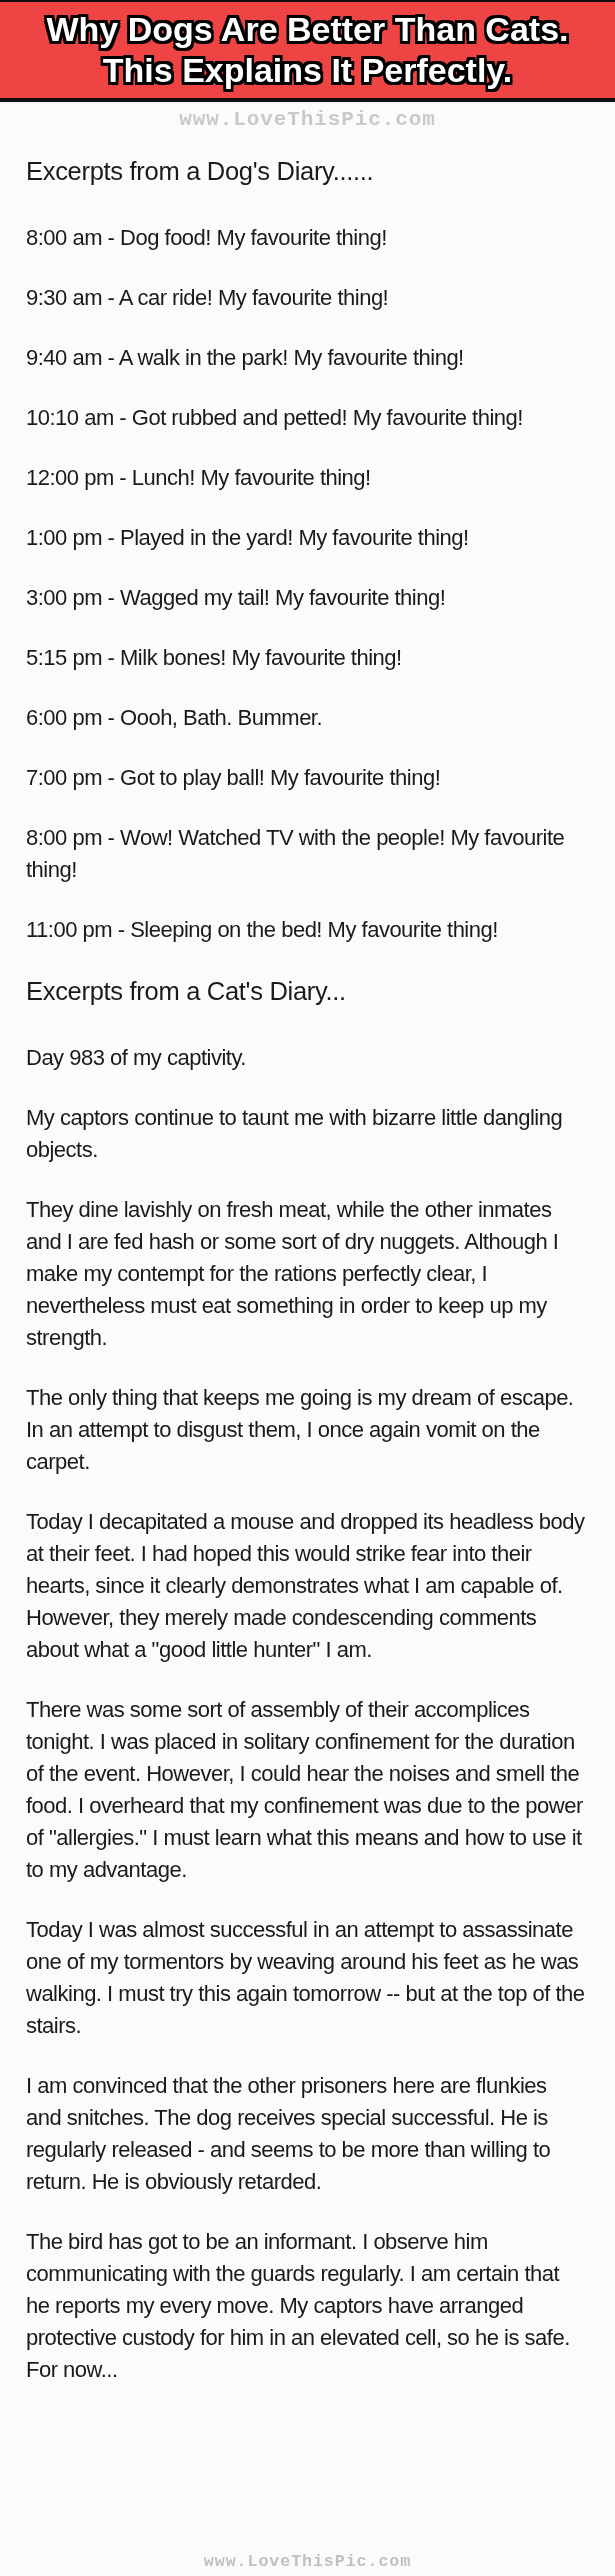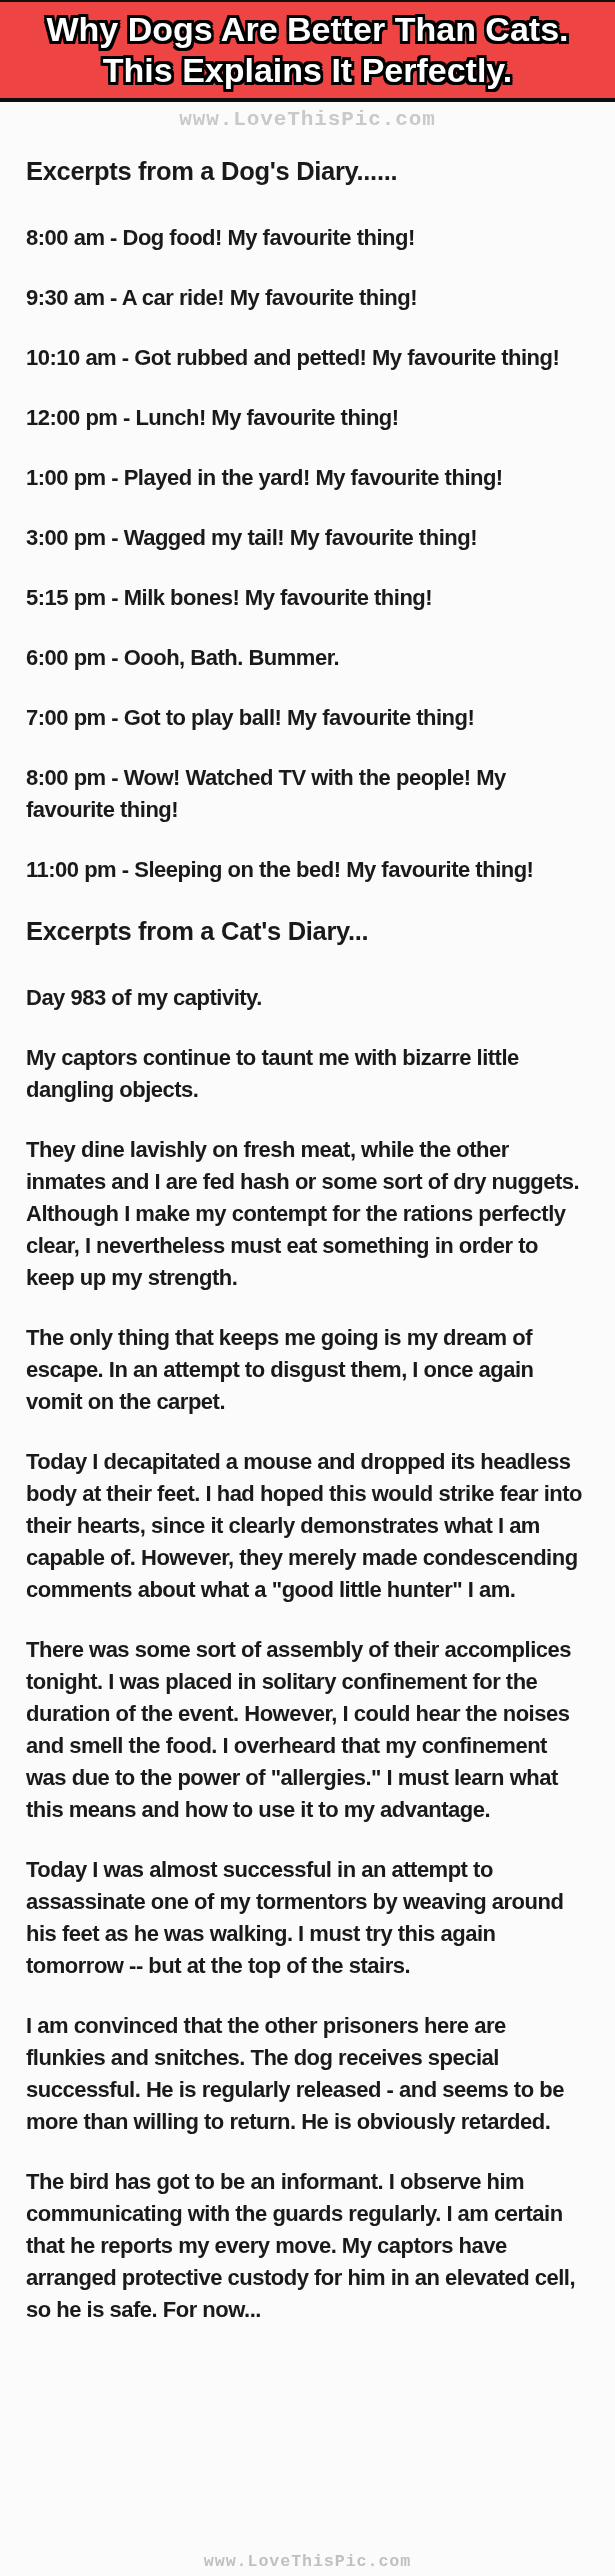--- a/index.html
+++ b/index.html
@@ -50,21 +50,21 @@
     color: #c0c0c0;
     font-size: 16.7px;
     position: absolute;
     left: 0;
     right: 0;
     bottom: 5.3px;
   }
   .content {
     padding: 10.5px 26px 0 26px;
     color: #1a1a1a;
-    font-weight: bold;
+    font-weight: normal;
   }
   .section-heading {
     font-size: 25.5px;
     line-height: 35px;
     margin: 12.3px 0 33px 0;
     letter-spacing: -0.3px;
   }
   .section-heading.cat {
     margin-top: 17px;
   }
@@ -83,20 +83,21 @@
   <div class="header-line">This Explains It Perfectly.</div>
 </div>
 
 <div class="watermark wm-top">www.LoveThisPic.com</div>
 
 <div class="content">
   <div class="section-heading">Excerpts from a Dog's Diary......</div>
   <div>
       <p class="entry">8:00 am - Dog food! My favourite thing!</p>
       <p class="entry">9:30 am - A car ride! My favourite thing!</p>
+      <p class="entry">9:40 am - A walk in the park! My favourite thing!</p>
       <p class="entry">10:10 am - Got rubbed and petted! My favourite thing!</p>
       <p class="entry">12:00 pm - Lunch! My favourite thing!</p>
       <p class="entry">1:00 pm - Played in the yard! My favourite thing!</p>
       <p class="entry">3:00 pm - Wagged my tail! My favourite thing!</p>
       <p class="entry">5:15 pm - Milk bones! My favourite thing!</p>
       <p class="entry">6:00 pm - Oooh, Bath. Bummer.</p>
       <p class="entry">7:00 pm - Got to play ball! My favourite thing!</p>
       <p class="entry">8:00 pm - Wow! Watched TV with the people! My favourite thing!</p>
       <p class="entry">11:00 pm - Sleeping on the bed! My favourite thing!</p>
     </div>

